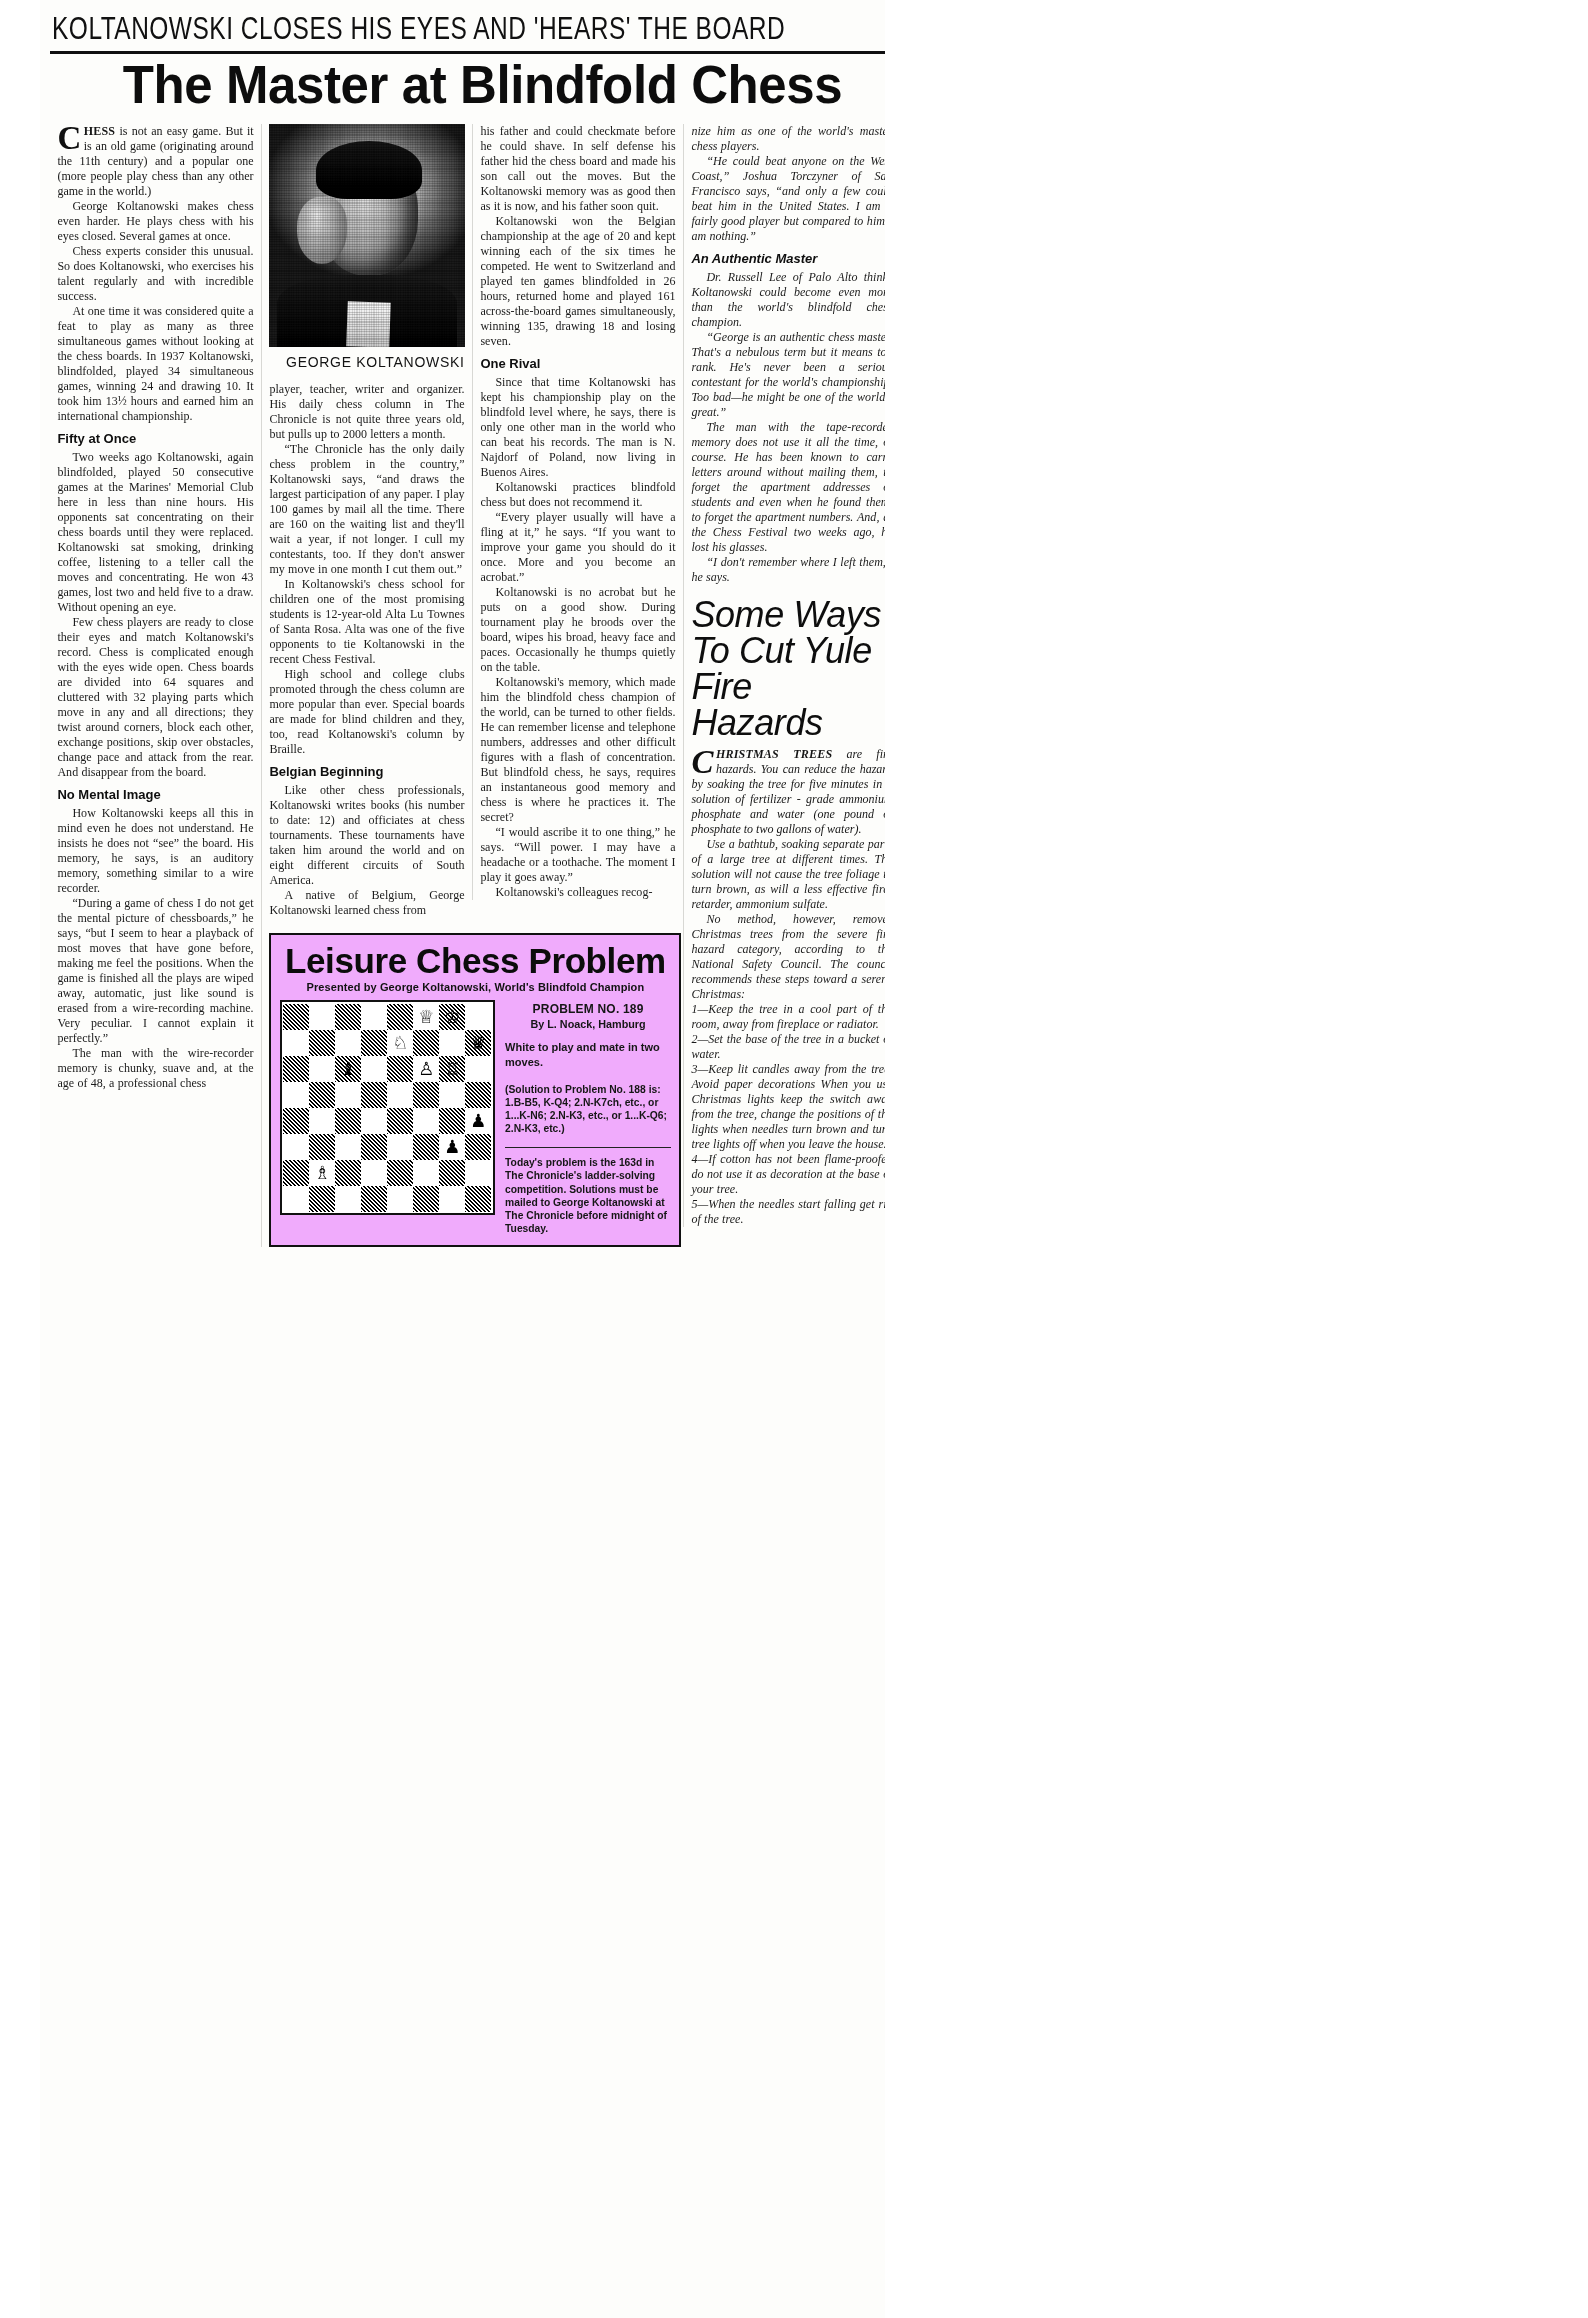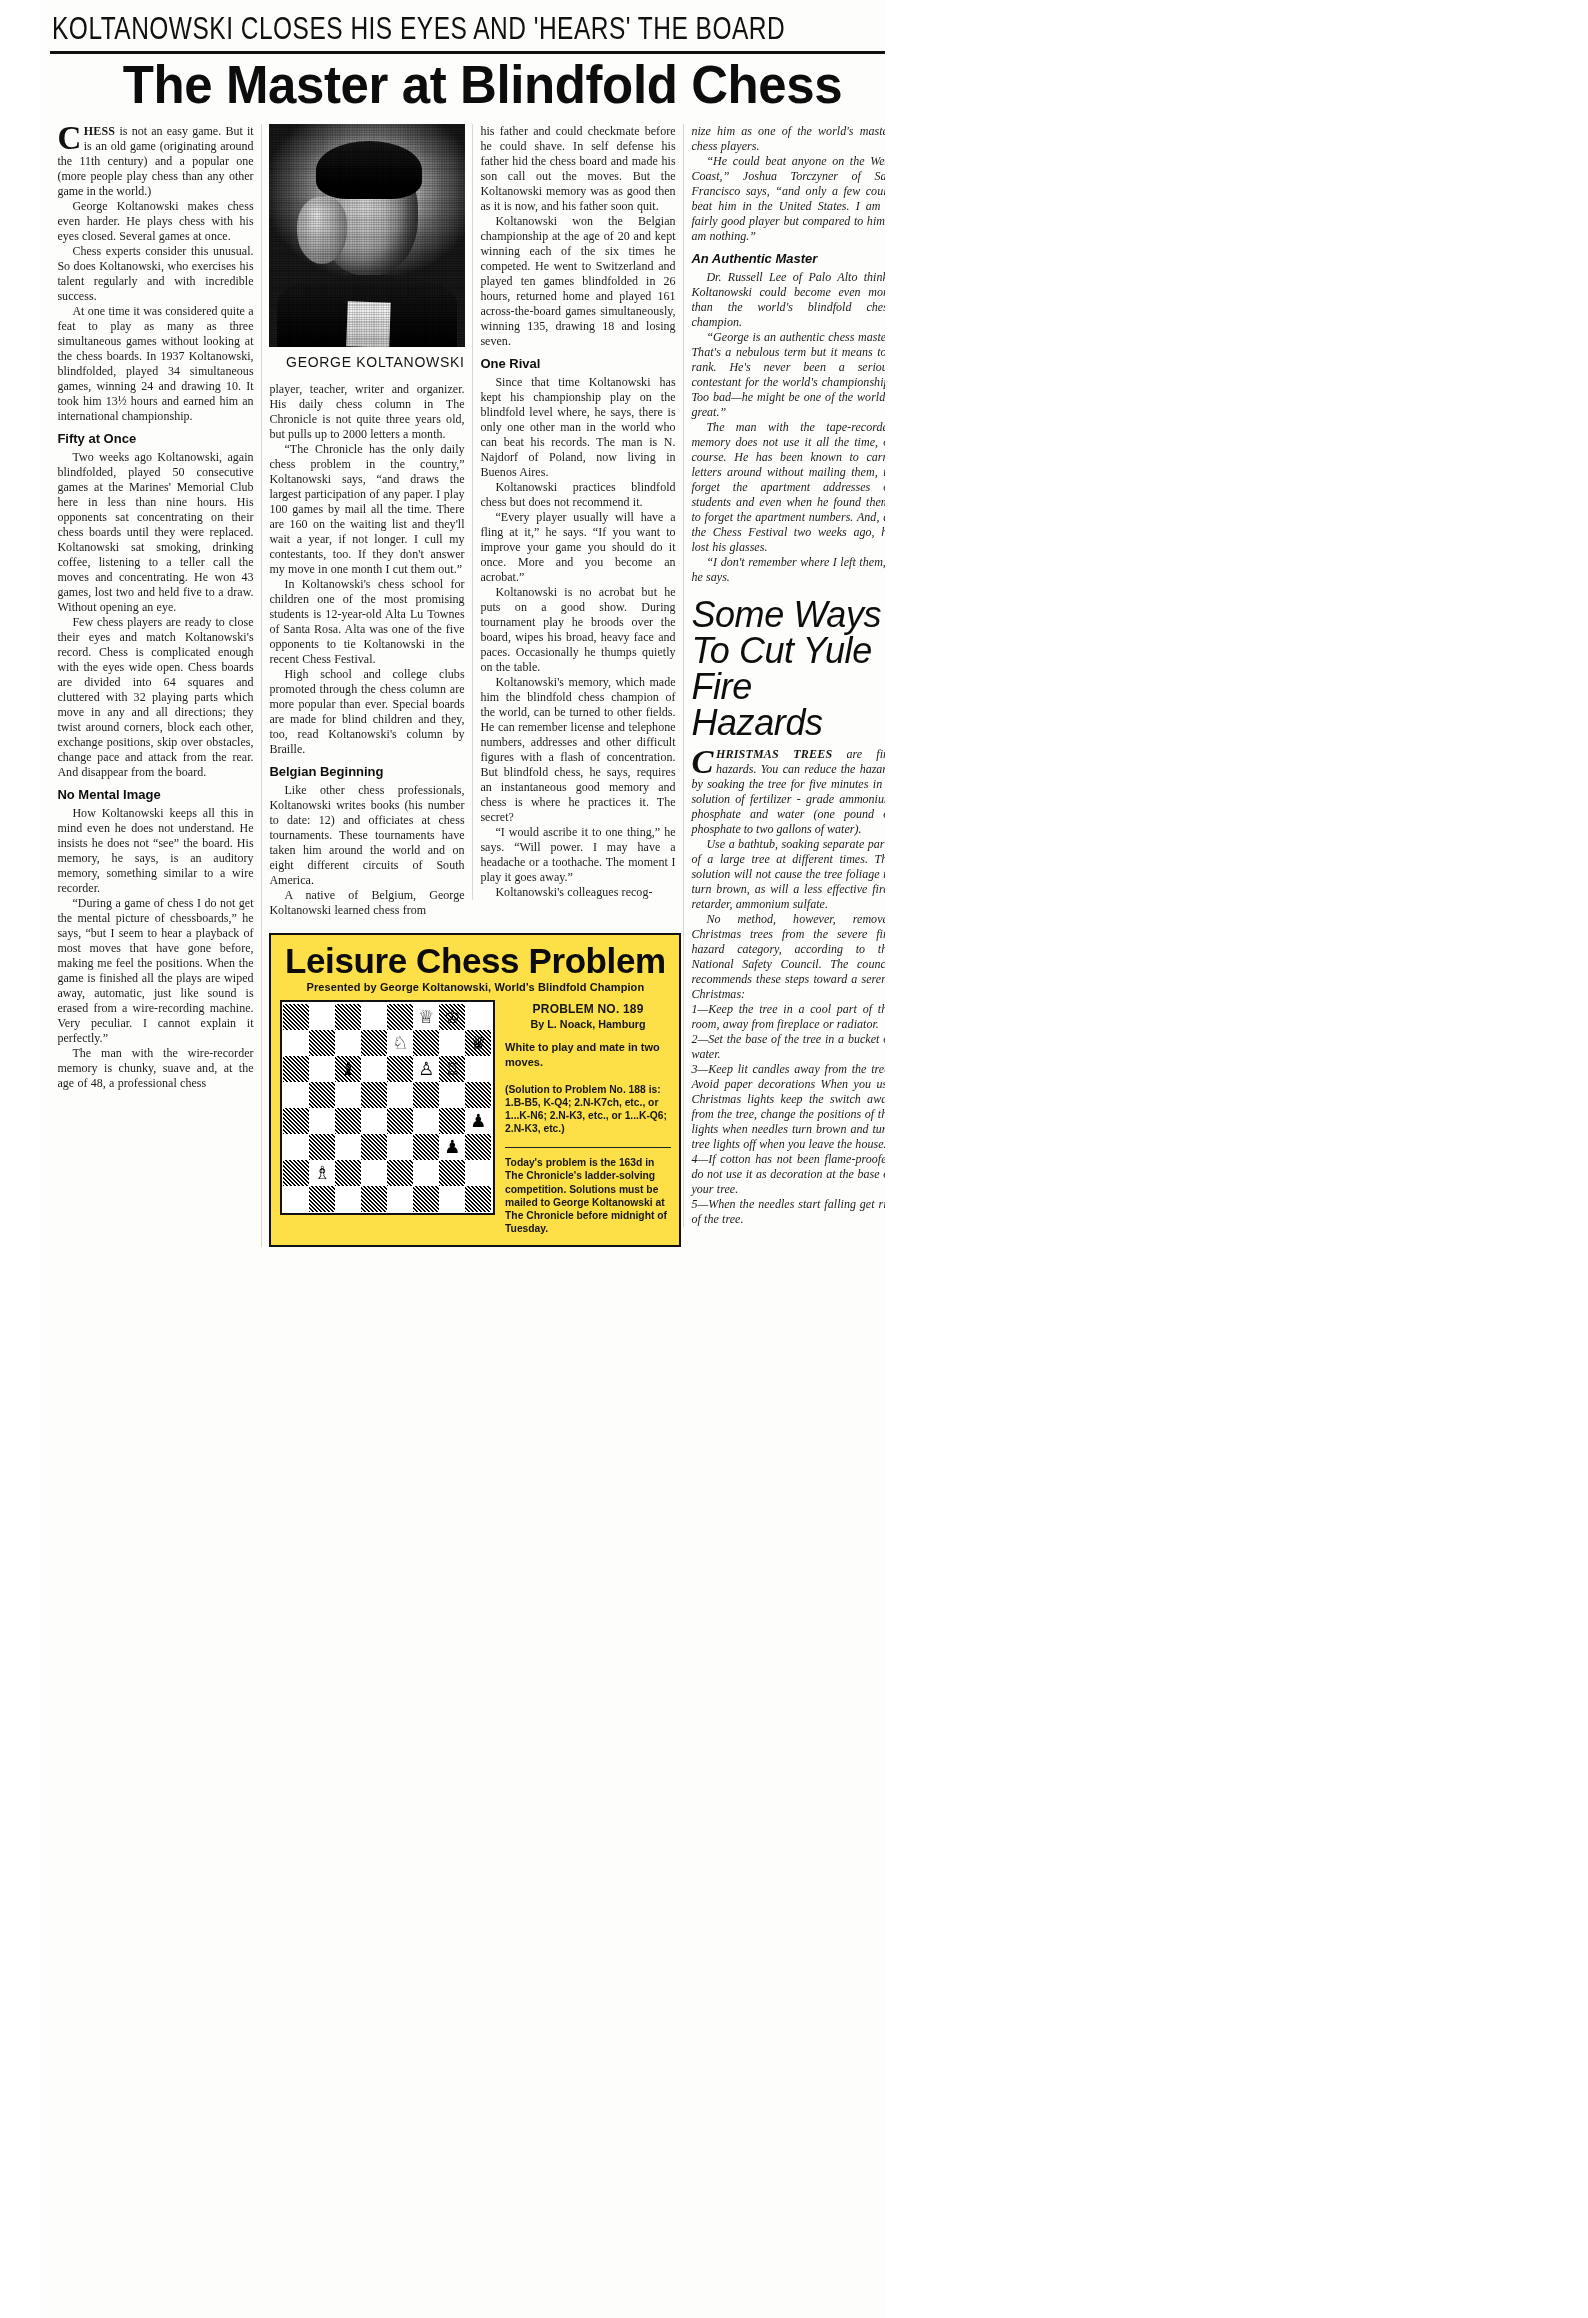--- a/index.html
+++ b/index.html
@@ -180,21 +180,21 @@
     letter-spacing:-0.4px;
     margin:11.6px 0 6.6px 0;
     color:#0e0e0e;
   }
 
   
   .chessbox{
     margin:15px 0 0 0;
     border:2.5px solid #111;
     padding:6.6px 8.3px 10px 8.3px;
-    background:#fde047;
+    background:#f0abfc;
     box-sizing:border-box;
   }
   .chessbox .lcp-title{
     font-family:"Liberation Sans", sans-serif;
     font-weight:700;
     font-size:35px;
     line-height:38px;
     text-align:center;
     letter-spacing:-0.4px;
     color:#0c0c0c;

